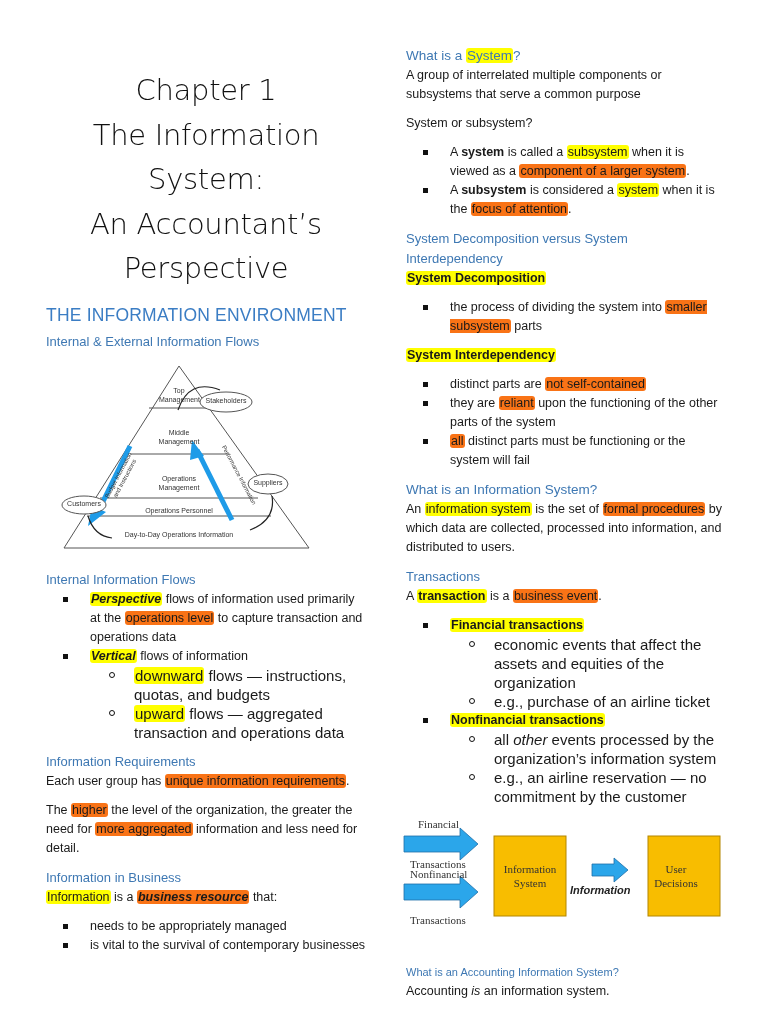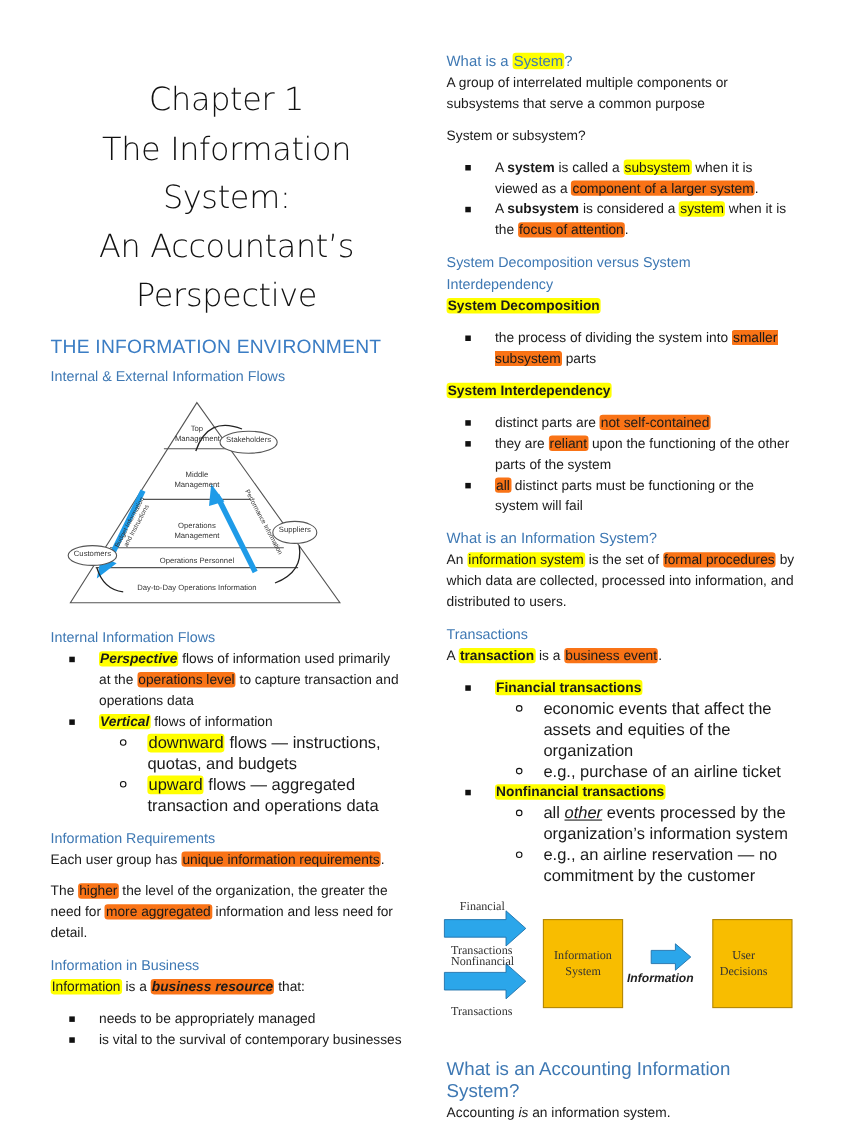--- a/index.html
+++ b/index.html
@@ -153,21 +153,21 @@
   <div class="gap"></div>
   <ul class="sq">
     <li><span class="y"><b>Financial transactions</b></span>
       <ul class="ci">
         <li>economic events that affect the assets and equities of the organization</li>
         <li>e.g., purchase of an airline ticket</li>
       </ul>
     </li>
     <li><span class="y"><b>Nonfinancial transactions</b></span>
       <ul class="ci">
-        <li><span>all </span><i style="text-decoration:underline;">other</i><span> events processed by the organization’s information system</span></li>
+        <li><span>all </span><i style="">other</i><span> events processed by the organization’s information system</span></li>
         <li>e.g., an airline reservation — no commitment by the customer</li>
       </ul>
     </li>
   </ul>
 
   <div class="flowdiag" style="margin-top:16px;">
     <svg width="330" height="110" viewBox="0 0 330 110" style="position:absolute;left:0;top:0;">
       <polygon points="2,14 58,14 58,6 76,22 58,38 58,30 2,30" fill="#2ba6ea" stroke="#1f6fa8" stroke-width="0.8"></polygon>
       <polygon points="2,62 58,62 58,54 76,70 58,86 58,78 2,78" fill="#2ba6ea" stroke="#1f6fa8" stroke-width="0.8"></polygon>
       <rect x="92" y="14" width="72" height="80" fill="#f8bd00" stroke="#b38600" stroke-width="1"></rect>
@@ -183,15 +183,15 @@
       <span>System</span>
     </div>
     <div style="position:absolute;left:168px;top:62px;font-family:'Liberation Sans',sans-serif;font-weight:bold;font-style:italic;font-size:11px;color:#222;">Information</div>
     <div style="position:absolute;left:246px;top:40px;width:56px;text-align:center;font-family:'Liberation Serif',serif;font-size:11px;line-height:14px;color:#333;">
       <span>User</span><br>
       <span>Decisions</span>
     </div>
   </div>
 
   <div class="gap"></div>
-  <div class="h2" style="font-size:17px;">What is an Accounting Information System?</div>
+  <div class="h2" style="font-size:11px;">What is an Accounting Information System?</div>
   <p class="p"><span>Accounting </span><i>is</i><span> an information system.</span></p>
 </div>
 
 </body></html>

